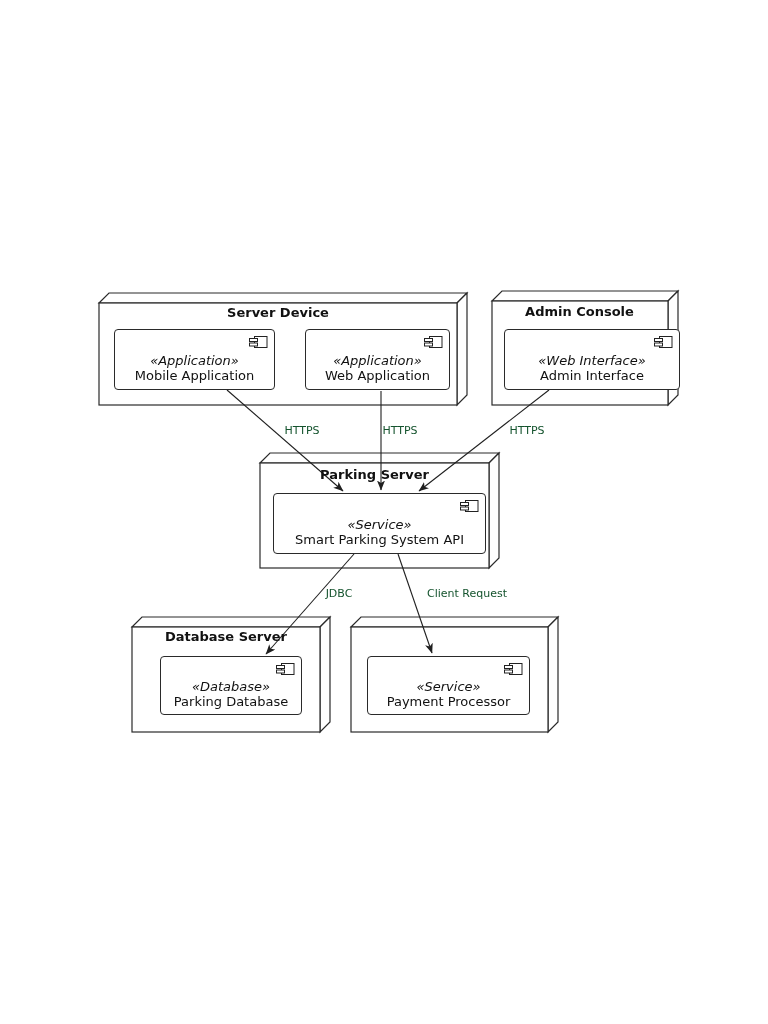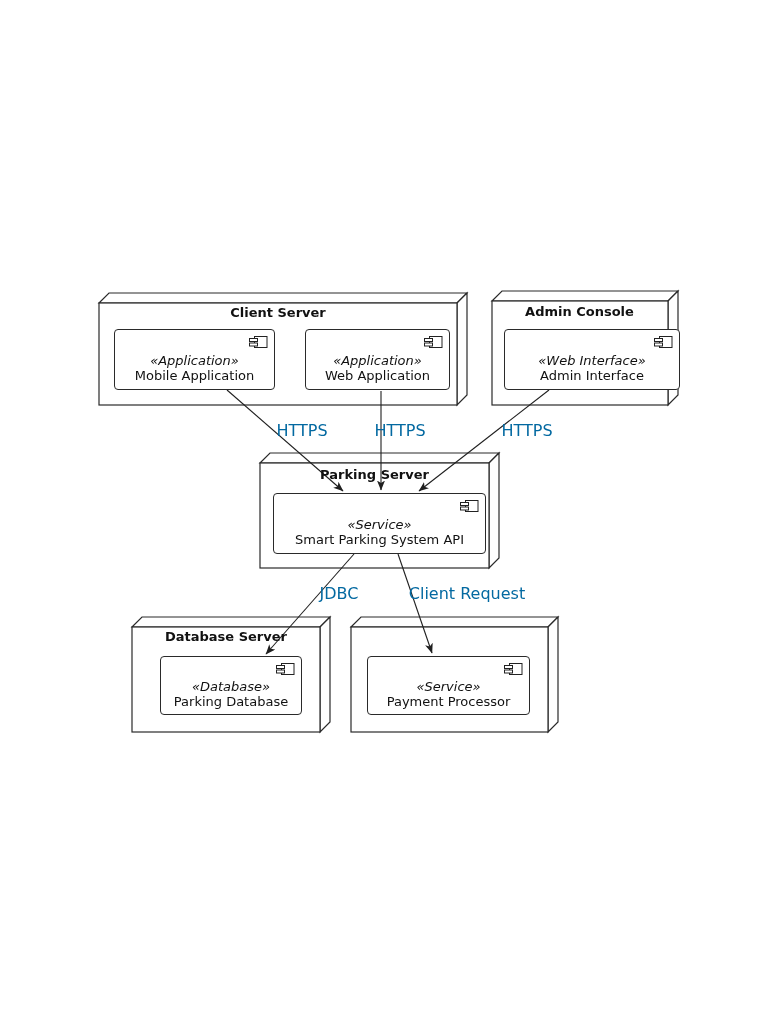--- a/index.html
+++ b/index.html
@@ -15,21 +15,21 @@
   }
   .component{
     position:absolute;background:#ffffff;border:1px solid #2a2a2a;border-radius:4px;
     display:flex;flex-direction:column;align-items:center;justify-content:center;
     padding-top:18px;box-sizing:border-box;
   }
   .comp-icon{position:absolute;top:5px;right:6px;}
   .stereo{font-style:italic;font-size:13px;line-height:15px;color:#111;white-space:nowrap;}
   .comp-name{font-size:13px;line-height:16px;color:#111;white-space:nowrap;}
   .edge-label{
-    position:absolute;font-size:16px;line-height:14px;color:#0369a1;
+    position:absolute;font-size:11px;line-height:14px;color:#14532d;
     transform:translate(-50%,-50%);white-space:nowrap;
   }
   .cube-front{fill:#ffffff;stroke:#2a2a2a;stroke-width:1.2;}
   .cube-face{fill:#ffffff;stroke:#2a2a2a;stroke-width:1.2;stroke-linejoin:miter;}
   .edge-line{stroke:#1f1f1f;stroke-width:1.1;fill:none;}
 </style>
 </head>
 <body>
 
 <div class="canvas">
@@ -71,21 +71,21 @@
       <rect class="cube-front" x="351" y="627" width="197" height="105"></rect>
     </g>
 
     <line class="edge-line" x1="227" y1="390" x2="343" y2="491" marker-end="url(#arrow)"></line>
     <line class="edge-line" x1="381" y1="391" x2="381" y2="490" marker-end="url(#arrow)"></line>
     <line class="edge-line" x1="549" y1="390" x2="419" y2="491" marker-end="url(#arrow)"></line>
     <line class="edge-line" x1="354" y1="554" x2="266" y2="654" marker-end="url(#arrow)"></line>
     <line class="edge-line" x1="398" y1="554" x2="432" y2="653" marker-end="url(#arrow)"></line>
   </svg>
 
-  <div class="node-title" style="left:99px;top:305px;width:358px">Client Server</div>
+  <div class="node-title" style="left:99px;top:305px;width:358px">Server Device</div>
   <div class="node-title" style="left:492px;top:304px;width:175px">Admin Console</div>
   <div class="node-title" style="left:260px;top:467px;width:229px">Parking Server</div>
   <div class="node-title" style="left:132px;top:629px;width:188px">Database Server</div>
 
   <div class="component" style="left:114px;top:329px;width:161px;height:61px">
     <svg class="comp-icon" width="19" height="14" viewBox="0 0 19 14">
       <rect x="5.5" y="1.5" width="12.5" height="11" fill="#fff" stroke="#222"></rect>
       <rect x="0.5" y="3.5" width="8" height="3" fill="#fff" stroke="#222"></rect>
       <rect x="0.5" y="8" width="8" height="3" fill="#fff" stroke="#222"></rect>
     </svg>

